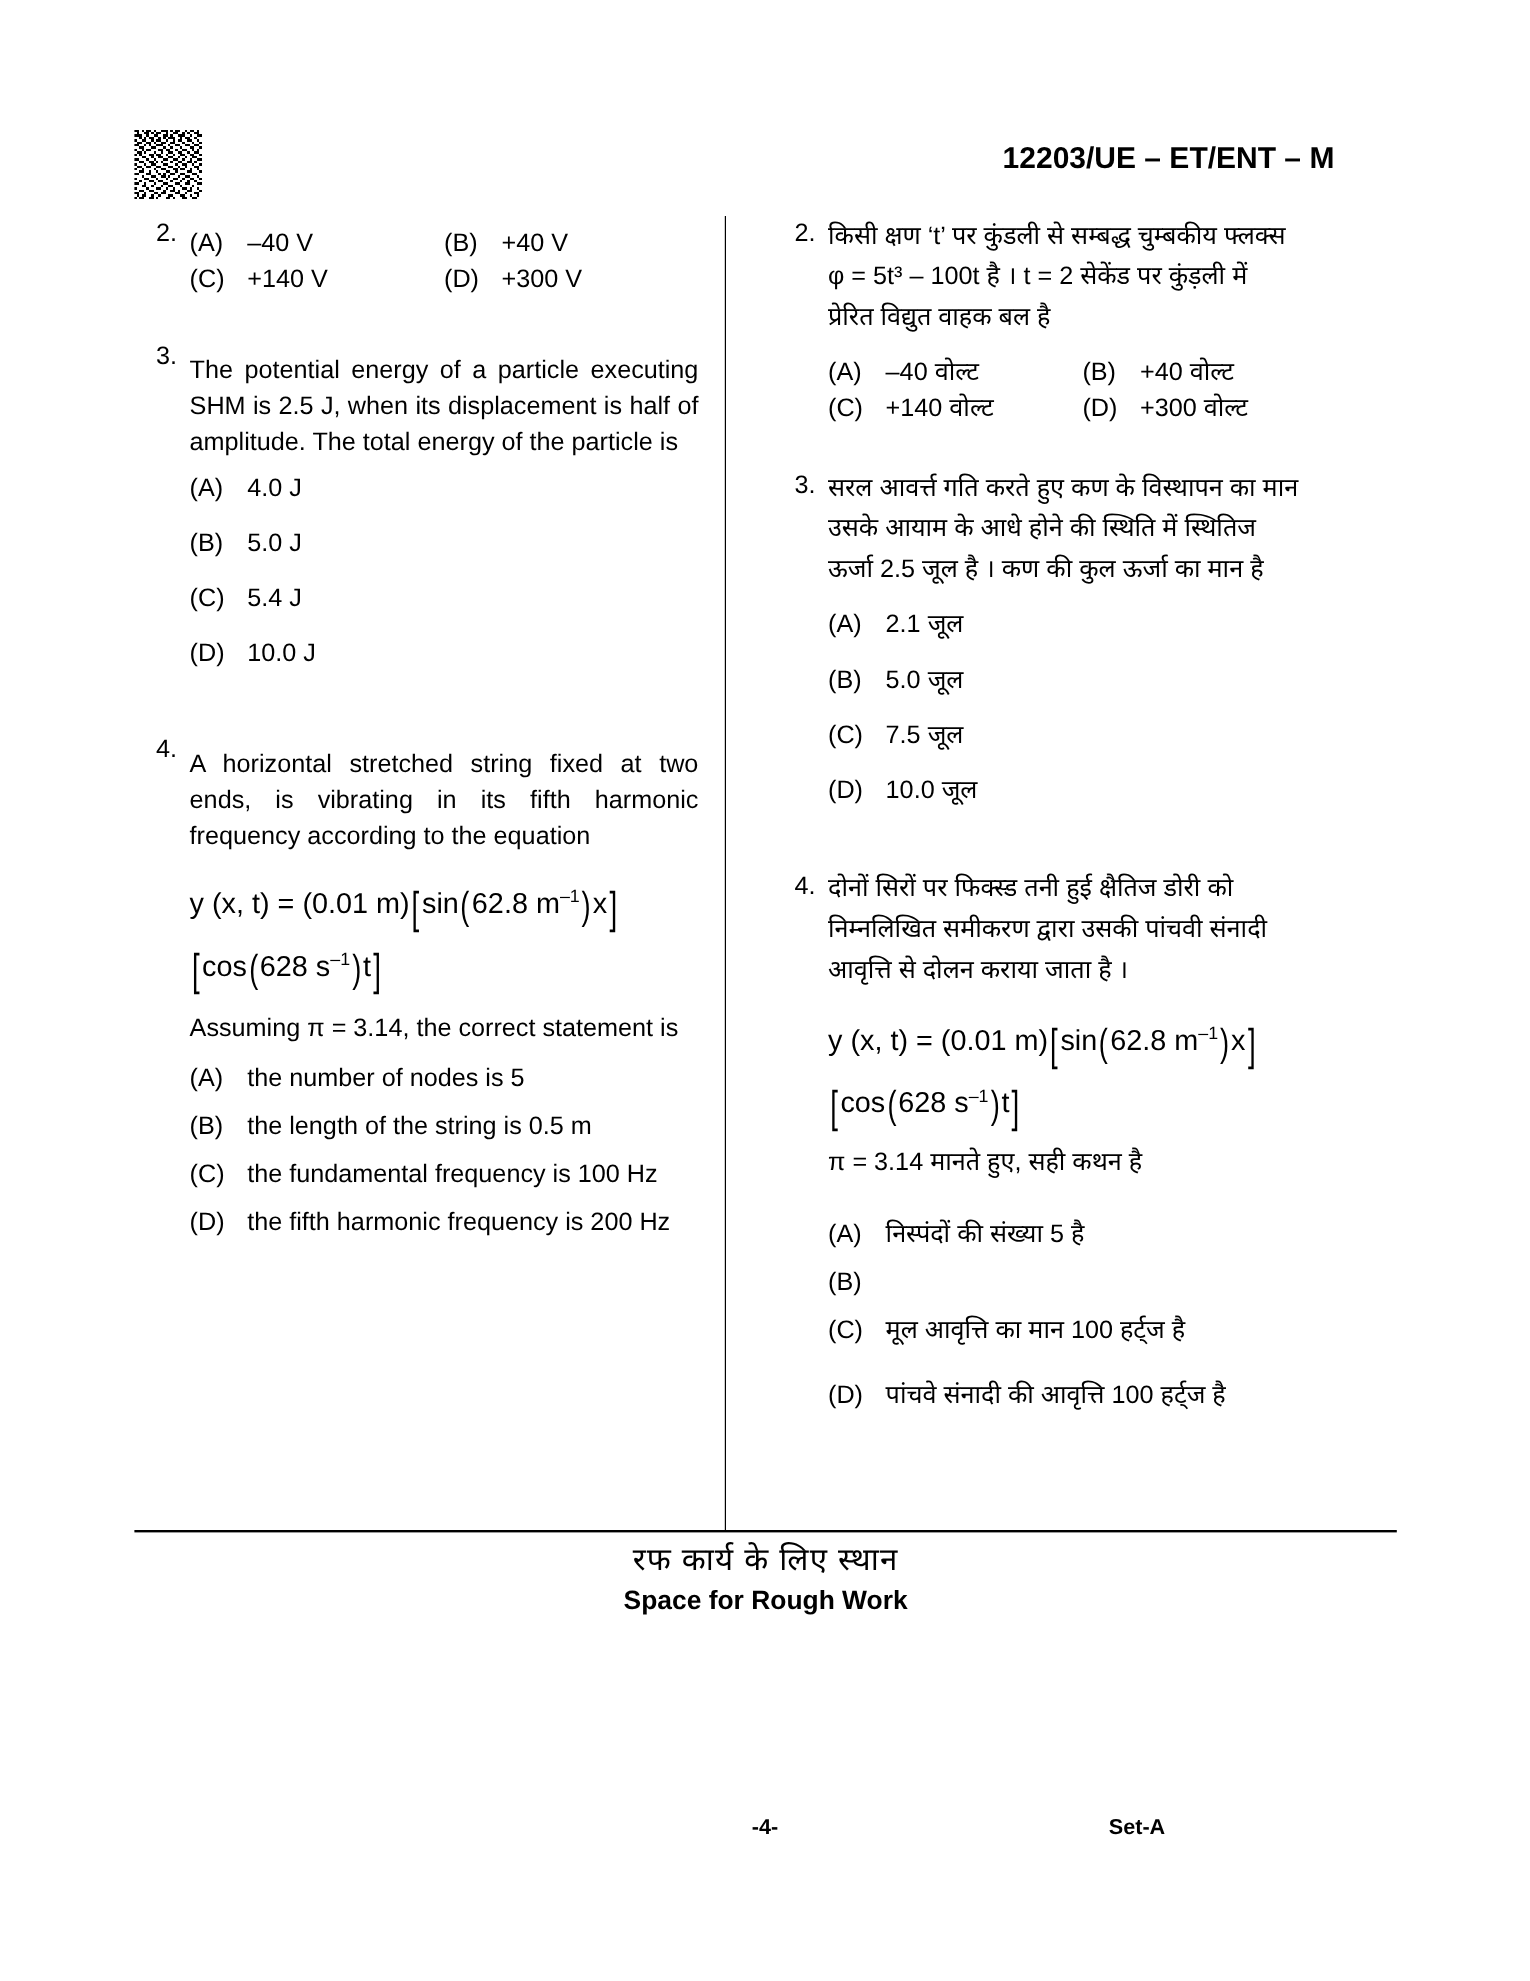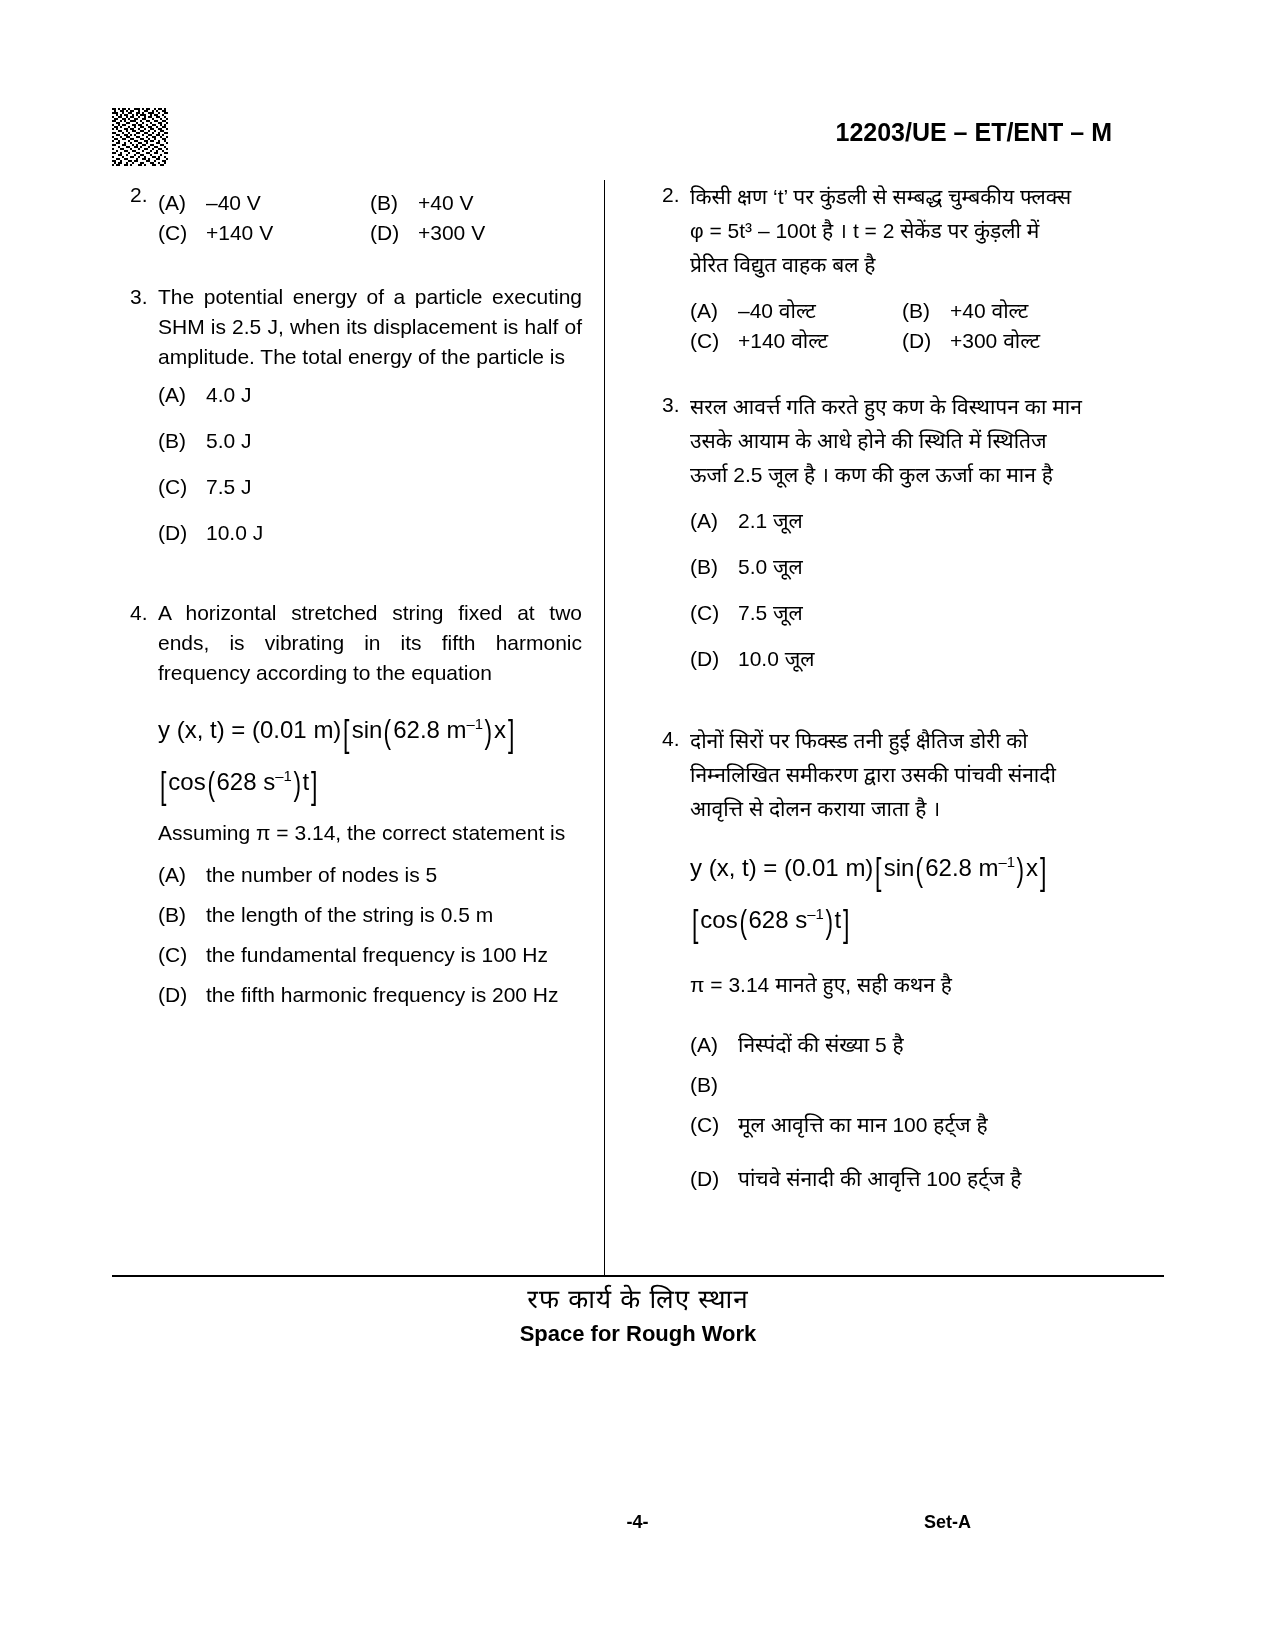--- a/index.html
+++ b/index.html
@@ -90,21 +90,21 @@
     padding-left: 18px;
     box-sizing: border-box;
   }
   .q-body {
     flex: 1 1 auto;
   }
   .stem {
     font-size: 21px;
     line-height: 30px;
   }
-  .stem.just { text-align: justify; text-align-last: left; }
+  .stem.just { text-align: justify; text-align-last: left; margin-top: 12px; }
   .hi { font-size: 21px; line-height: 33px; }
   .hi.stem { line-height: 34px; }
 
   .opts {
     margin-top: 8px;
   }
   .opt {
     display: flex;
     align-items: flex-start;
     font-size: 21px;
@@ -483,21 +483,21 @@
               <div class="opt">
                 <span class="opt-lbl">(A)</span>
                 <span class="opt-txt">4.0 J</span>
               </div>
               <div class="opt">
                 <span class="opt-lbl">(B)</span>
                 <span class="opt-txt">5.0 J</span>
               </div>
               <div class="opt">
                 <span class="opt-lbl">(C)</span>
-                <span class="opt-txt">7.5 J</span>
+                <span class="opt-txt">5.4 J</span>
               </div>
               <div class="opt">
                 <span class="opt-lbl">(D)</span>
                 <span class="opt-txt">10.0 J</span>
               </div>
             </div>
           </div>
         </div>
       </div>
 
@@ -619,21 +619,21 @@
               <span>आवृत्ति से दोलन कराया जाता है ।</span>
             </div>
 
             <div class="eq">
               <span>y (x, t) = (0.01 m)</span><span class="brk">[</span><span>sin</span><span class="par">(</span><span>62.8 m</span><sup class="exp">–1</sup><span class="par">)</span><span>x</span><span class="brk">]</span>
             </div>
             <div class="eq eq2">
               <span class="brk">[</span><span>cos</span><span class="par">(</span><span>628 s</span><sup class="exp">–1</sup><span class="par">)</span><span>t</span><span class="brk">]</span>
             </div>
 
-            <div class="stem hi" style="margin-top:26px">π = 3.14 मानते हुए, सही कथन है</div>
+            <div class="stem hi" style="margin-top:10px">π = 3.14 मानते हुए, सही कथन है</div>
 
             <div class="opts opts-spaced-sm" style="margin-top:28px">
               <div class="opt">
                 <span class="opt-lbl">(A)</span>
                 <span class="opt-txt">निस्पंदों की संख्या 5 है</span>
               </div>
               <div class="opt">
                 <span class="opt-lbl">(B)</span>
               </div>
               <div class="opt">

